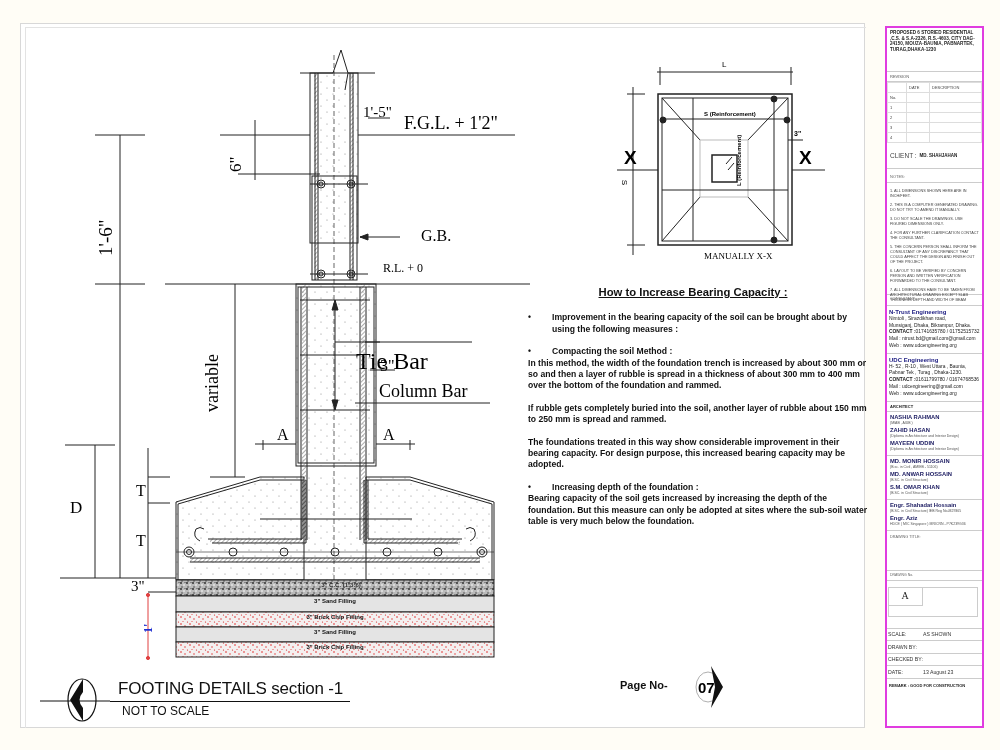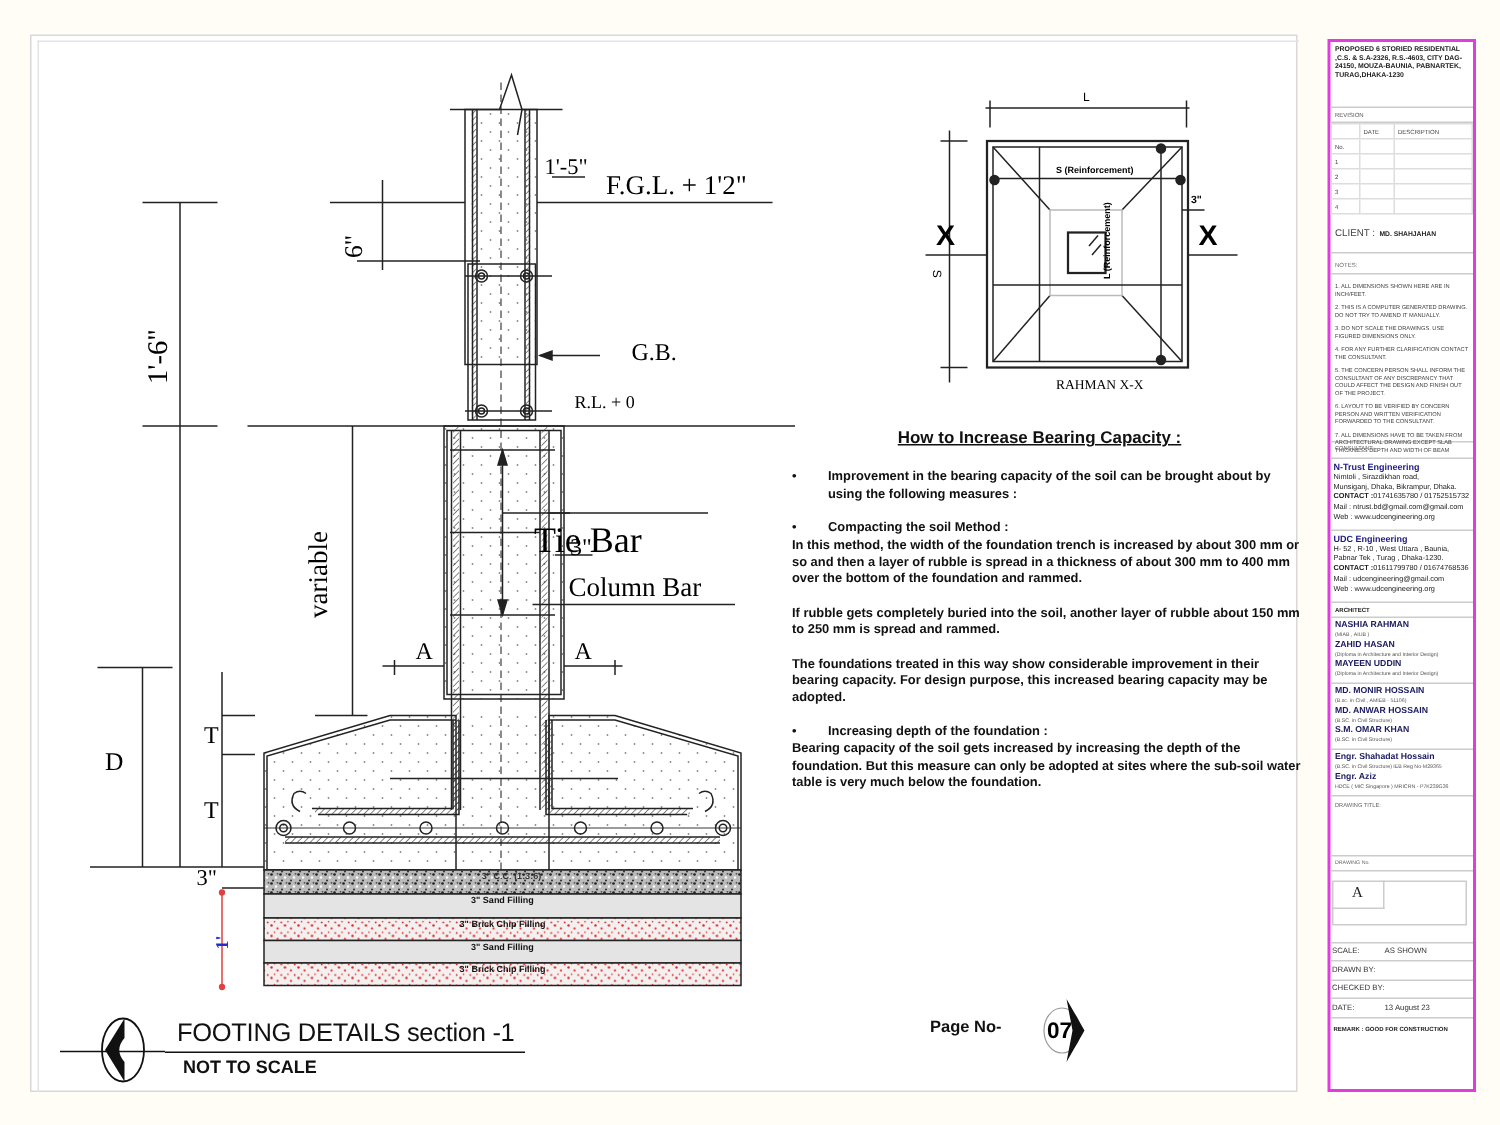--- a/index.html
+++ b/index.html
@@ -39,21 +39,21 @@
   .tb .kv .v{flex:1;}
   .tb .remark{font-size:4px;font-weight:bold;padding:4px 2px;}
   
   .howto{position:absolute;left:528px;top:287px;width:340px;font-size:8.6px;font-weight:bold;color:#111;line-height:11.4px;}
   .howto .h{text-align:center;font-size:11.3px;text-decoration:underline;margin-bottom:14px;width:330px;}
   .howto .bul{display:flex;}
   .howto .bul .dot{width:24px;}
   .howto p{margin:0 0 11px 0;}
   .fill-label{position:absolute;font-size:6px;font-weight:bold;color:#111;left:0;width:330px;text-align:center;}
   .title{position:absolute;left:118px;top:679px;font-size:17px;font-weight:normal;color:#111;letter-spacing:-0.2px;}
-  .subtitle{position:absolute;left:122px;top:704px;font-size:12px;font-weight:bold;color:#111;}
+  .subtitle{position:absolute;left:122px;top:704px;font-size:12px;font-weight:normal;color:#111;}
   .pageno{position:absolute;left:620px;top:679px;font-size:11px;font-weight:bold;color:#111;}
 </style>
 </head>
 <body>
 
 <div class="sheet"></div>
 <div class="sheet-inner"></div>
 
 <svg class="drawing" viewBox="0 0 1000 750">
   <defs>
@@ -257,21 +257,21 @@
   <div class="fill-label" style="top:62px;width:318px;">3" Brick Chip Filling</div>
 </div>
 
 <div style="position:absolute;left:722px;top:60px;font-size:8px;">L</div>
 <div style="position:absolute;left:622px;top:178px;font-size:8px;transform:rotate(90deg);">S</div>
 <div style="position:absolute;left:704px;top:111px;font-size:6px;font-weight:bold;">S (Reinforcement)</div>
 <div style="position:absolute;left:736px;top:186px;font-size:6px;font-weight:bold;transform:rotate(-90deg);transform-origin:left top;white-space:nowrap;">L (Reinforcement)</div>
 <div style="position:absolute;left:794px;top:130px;font-size:7px;font-weight:bold;">3"</div>
 <div style="position:absolute;left:624px;top:147px;font-size:19px;font-weight:bold;">X</div>
 <div style="position:absolute;left:799px;top:147px;font-size:19px;font-weight:bold;">X</div>
-<div class="serif" style="position:absolute;left:704px;top:251px;font-size:9px;">RAHMAN X-X</div>
+<div class="serif" style="position:absolute;left:704px;top:251px;font-size:9px;">MANUALLY X-X</div>
 
 <div class="howto">
   <div class="h">How to Increase Bearing Capacity :</div>
   <div class="bul" style="margin-bottom:11px;">
       <span class="dot">•</span>
       <span style="flex:1;padding-right:10px;">Improvement in the bearing capacity of the soil can be brought about by using the following measures :</span>
     </div>
   <div class="bul">
       <span class="dot">•</span>
       <span>Compacting the soil Method :</span>

